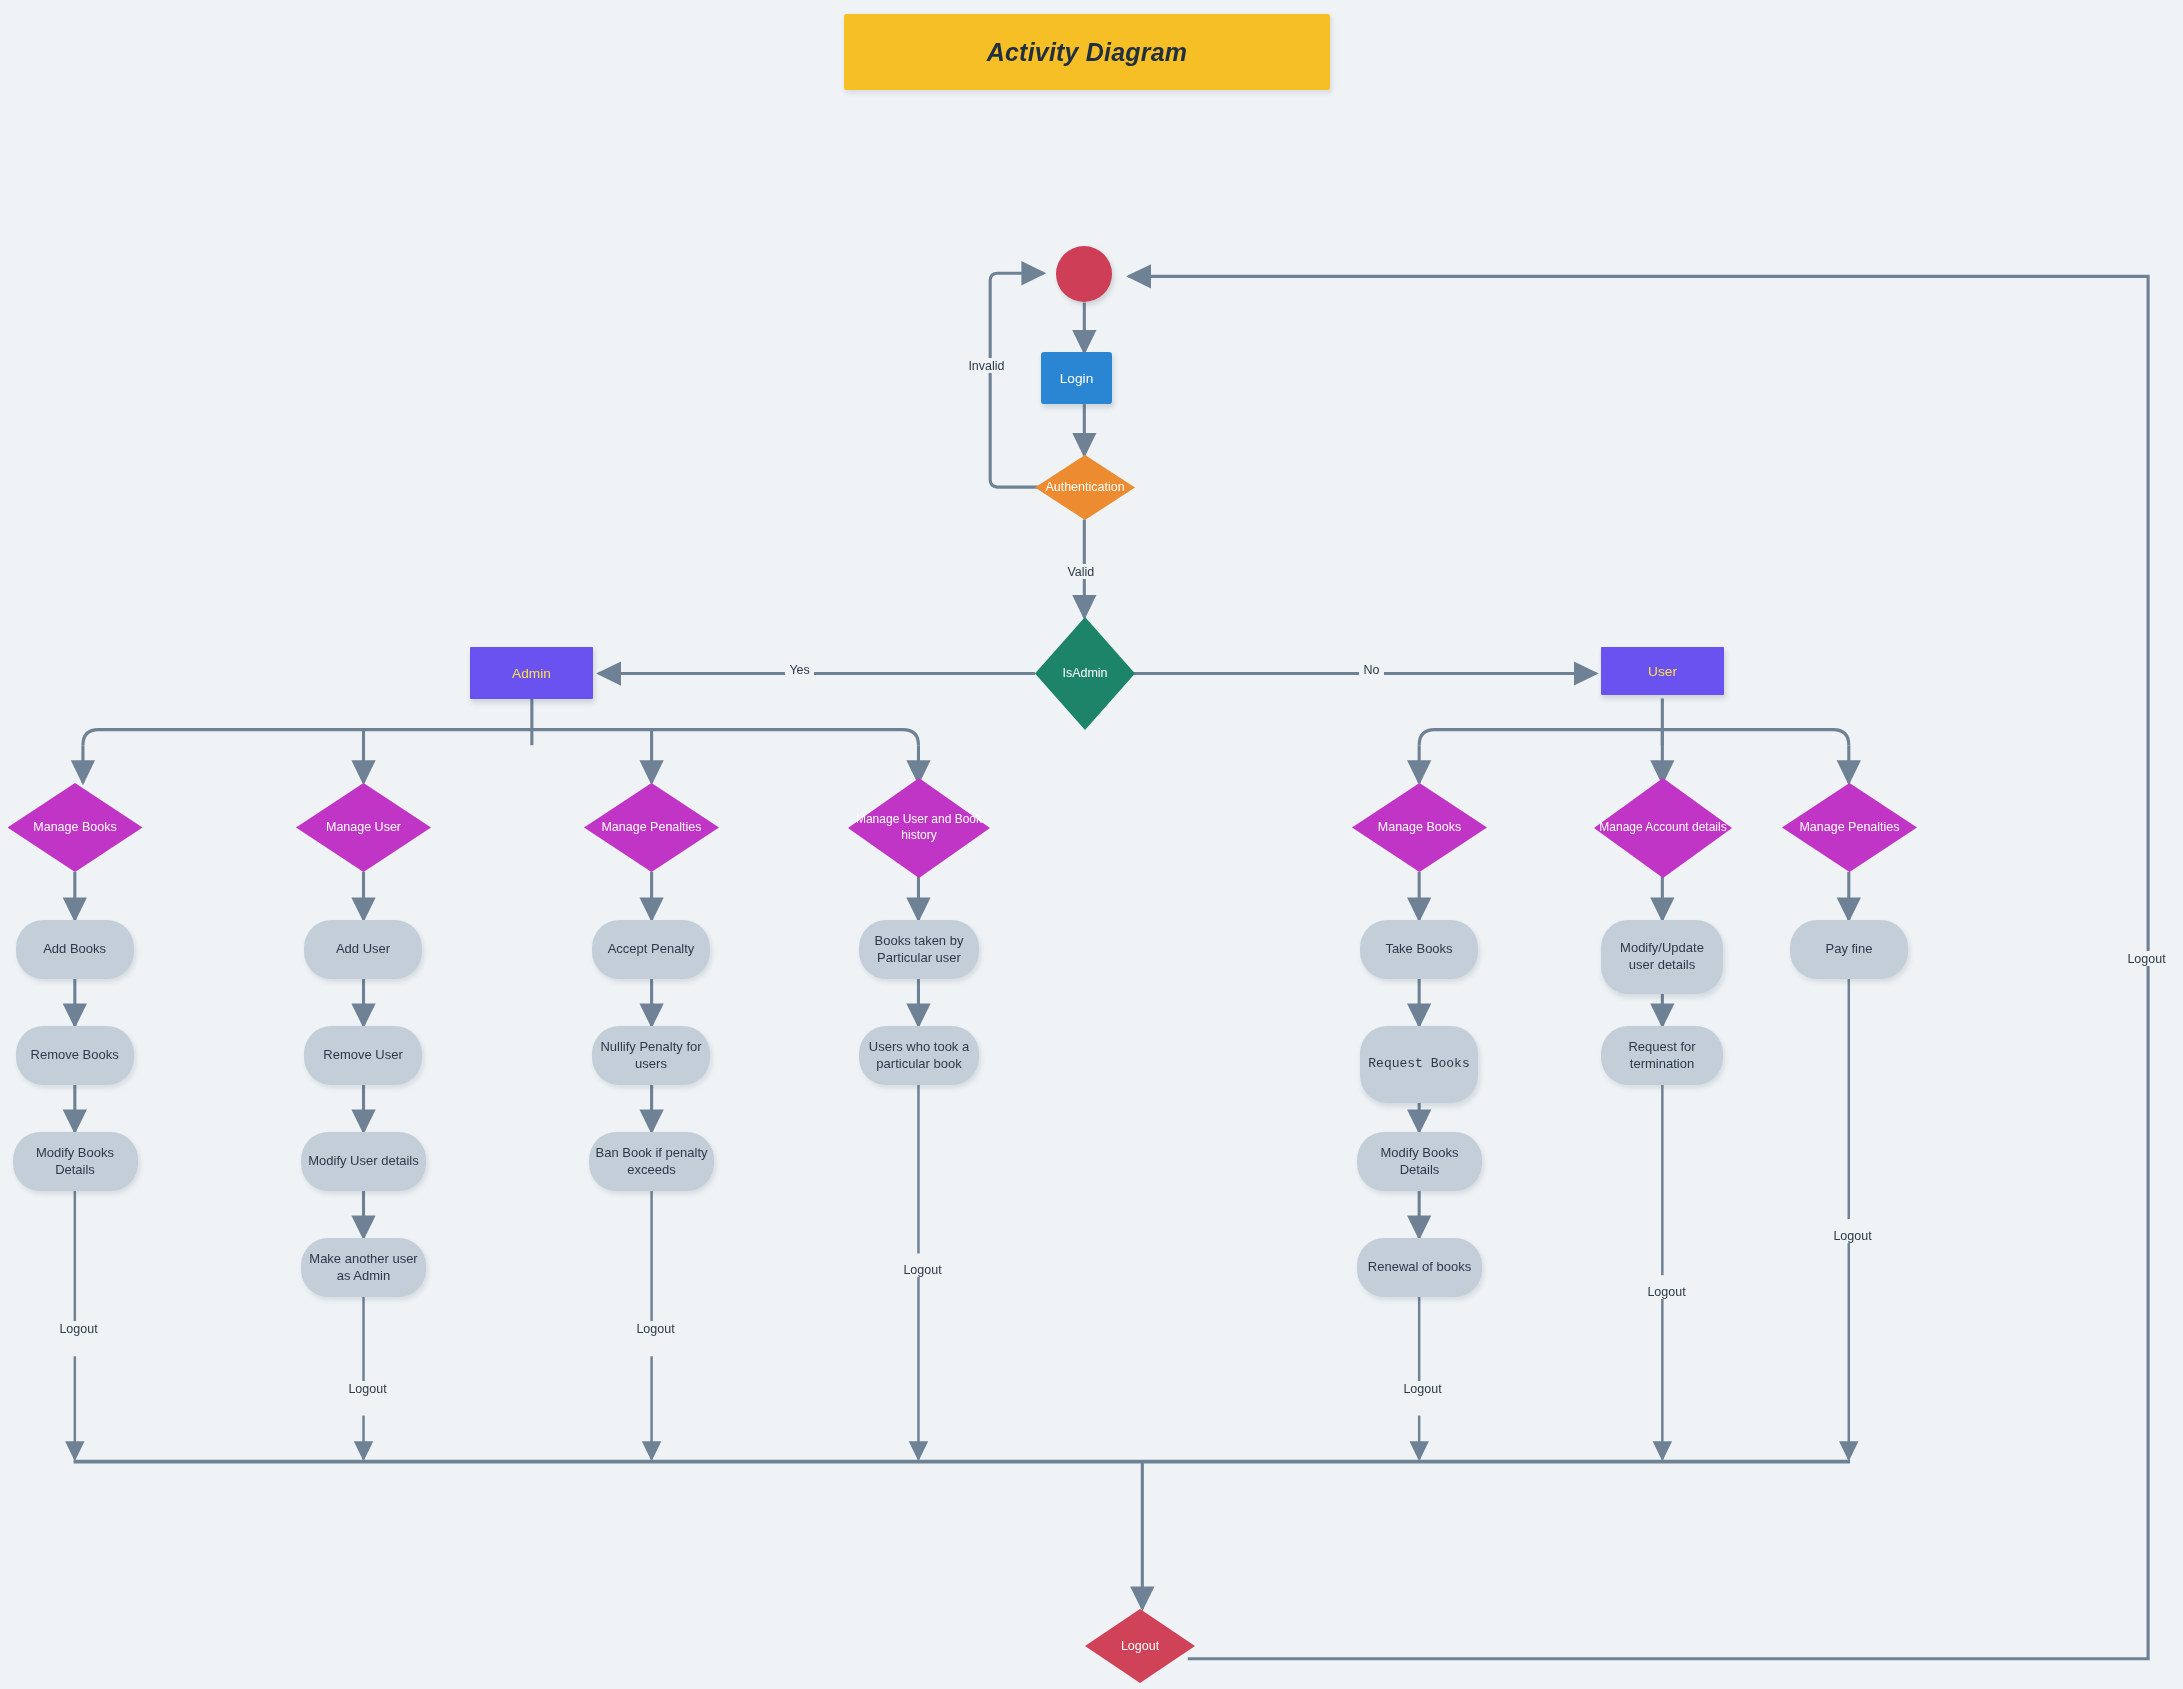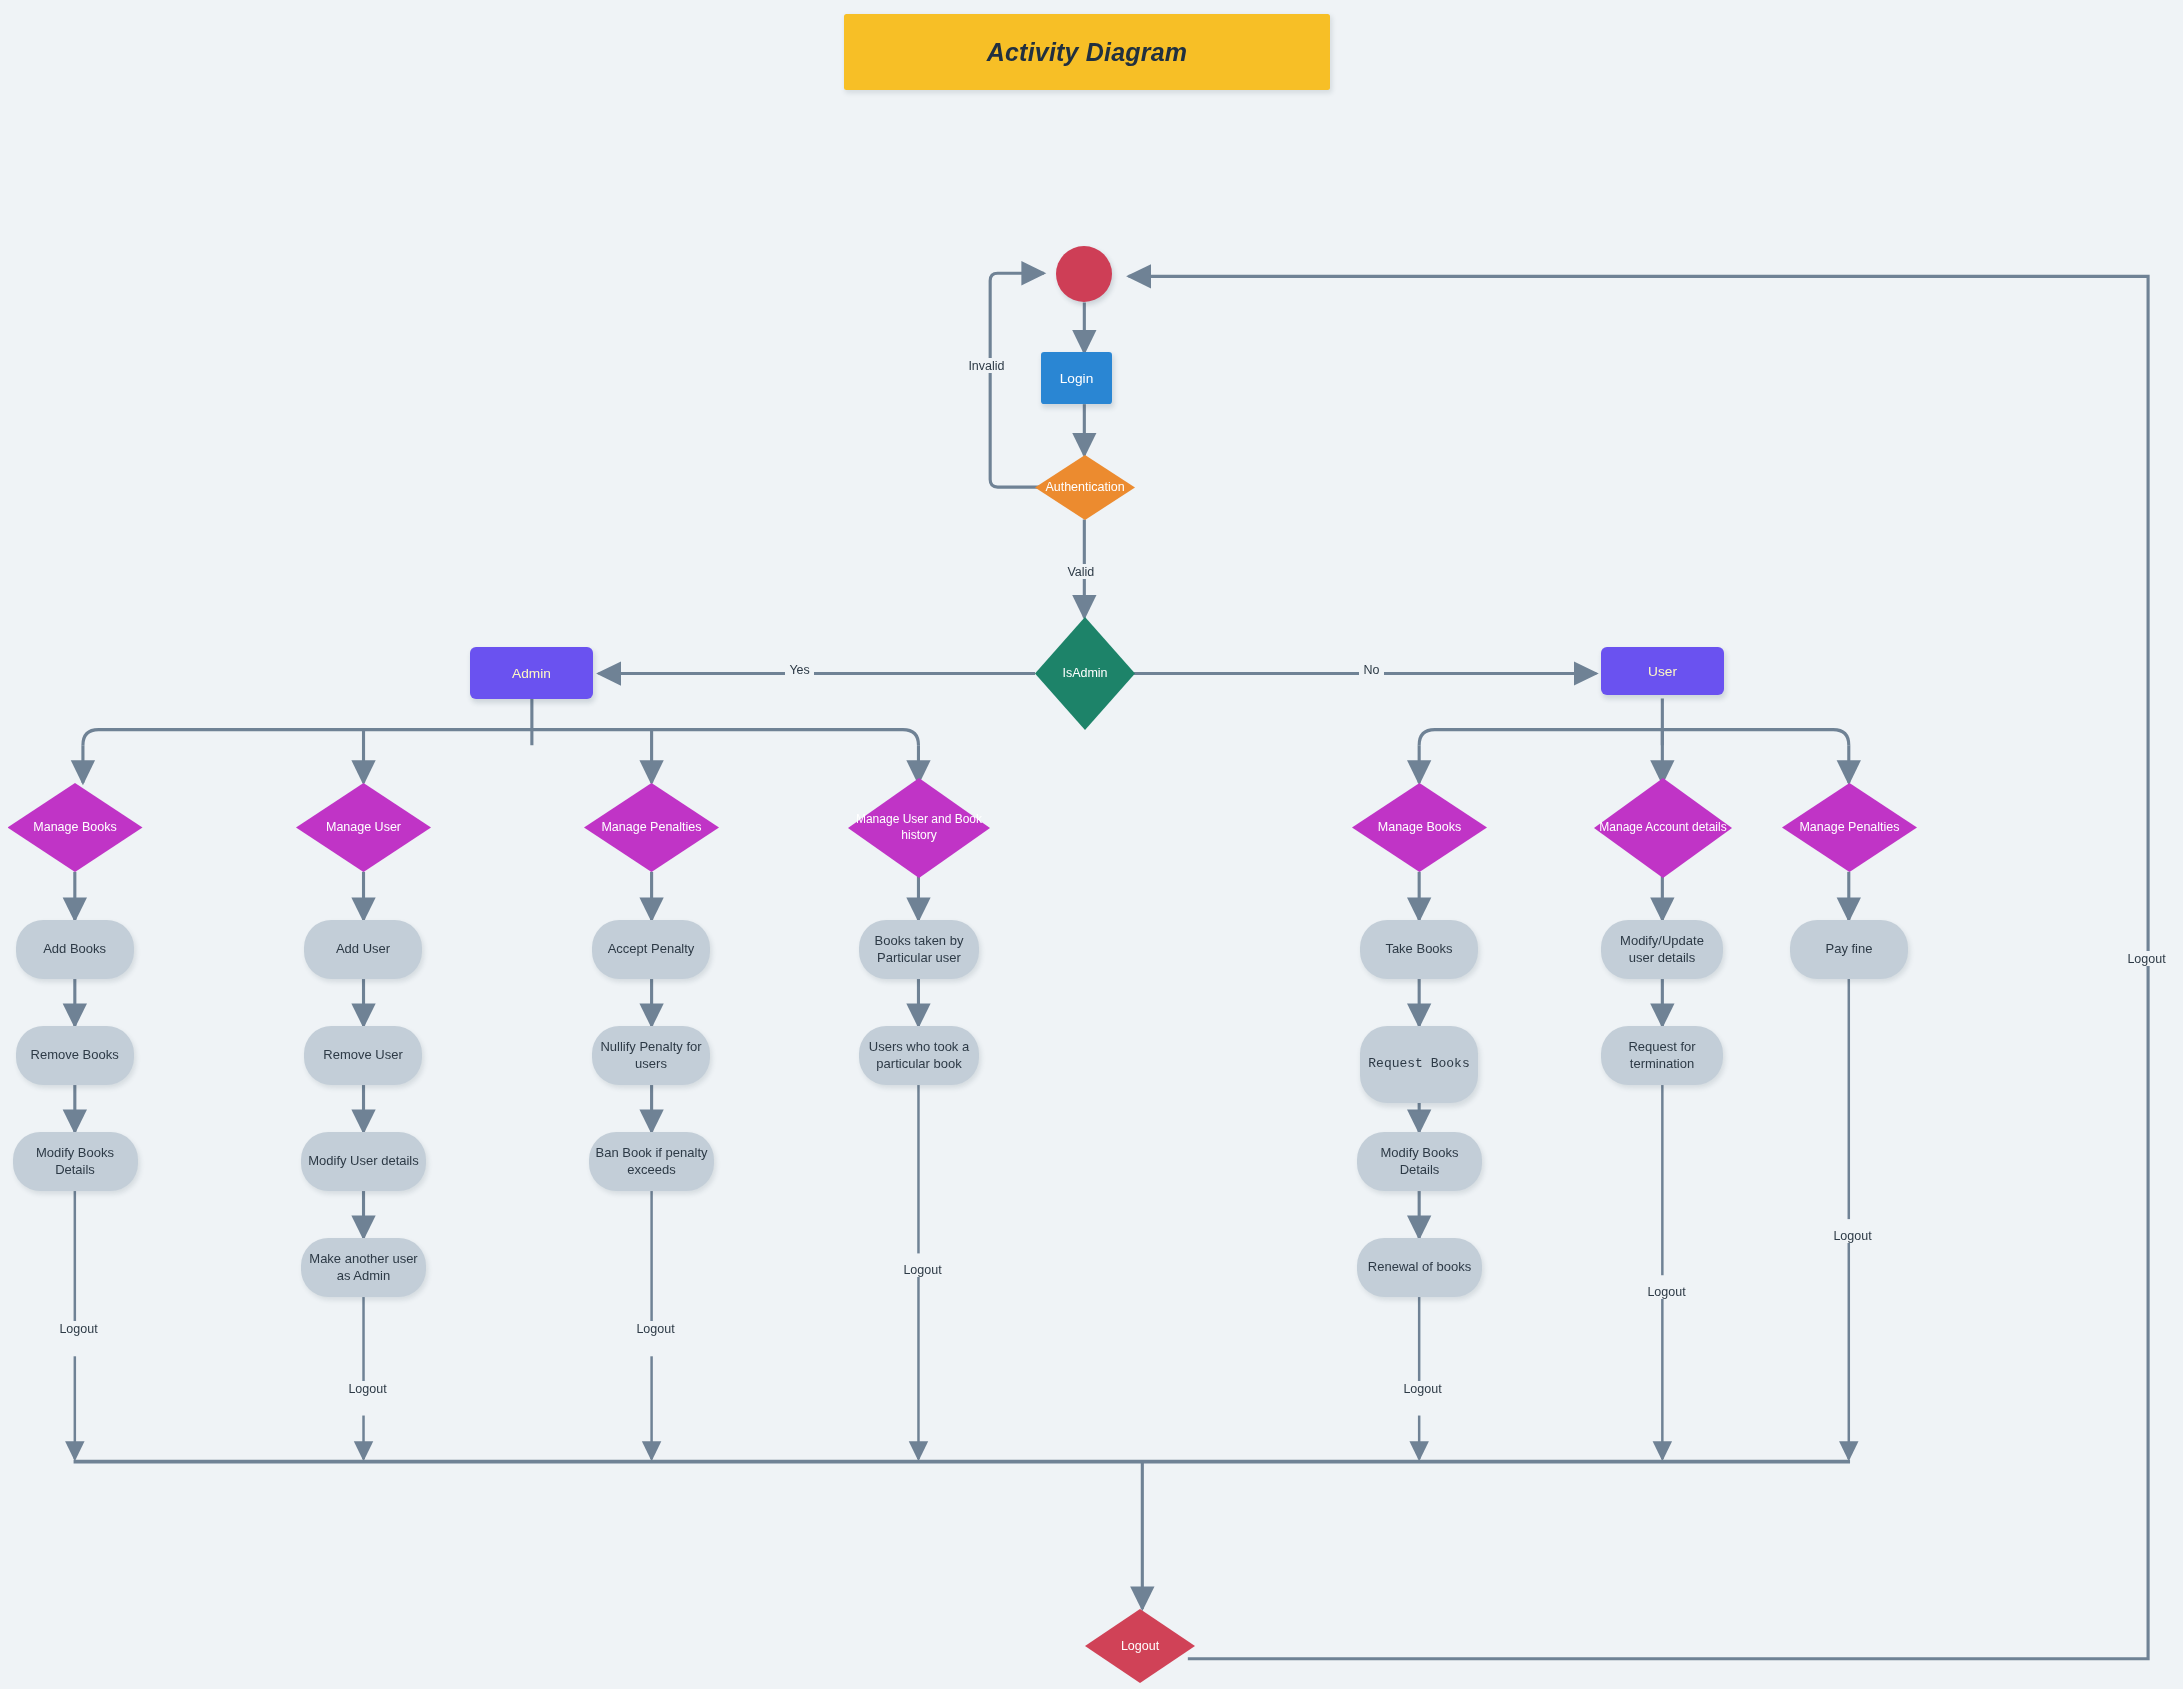--- a/index.html
+++ b/index.html
@@ -24,21 +24,21 @@
   }
   .start-circle{
     background:#ce3e56; border-radius:50%;
     box-shadow:1.9px 3.1px 5.6px rgba(40,60,80,.18);
   }
   .rect-blue{
     background:#2a86d3; color:#fff; font-size:13.7px; border-radius:3.1px;
     box-shadow:1.9px 3.1px 5.6px rgba(40,60,80,.16);
   }
   .rect-purple{
-    background:#6a52f0; color:#fef9c3; font-size:13.7px; border-radius:6px;
+    background:#6a52f0; color:#fde047; font-size:13.7px; border-radius:1px;
     box-shadow:1.9px 3.1px 5.6px rgba(40,60,80,.16);
   }
   .pill{
     background:#c3ced8; color:#2d3a46; font-size:13px;
     border-radius:27.4px; line-height:1.28;
     box-shadow:1.9px 3.1px 5.6px rgba(40,60,80,.13);
     padding:0 5px;
   }
   .diamond{ position:absolute; }
   .diamond .dshape{
@@ -218,21 +218,21 @@
   <div class="node pill" style="left:1360px; top:920px; width:118px; height:59px;">Take Books</div>
   <div class="node pill" style="left:1360px; top:1026px; width:118px; height:77px;font-family:Liberation Mono, monospace;">Request Books</div>
   <div class="node pill" style="left:1357px; top:1132px; width:125px; height:59px;">Modify Books Details</div>
   <div class="node pill" style="left:1357px; top:1238px; width:125px; height:59px;">Renewal of books</div>
   <div class="edge-label" style="left:1399px; top:1381px;">Logout</div>
 
   <div class="diamond d-magenta" style="left:1594px; top:778px; width:138px; height:100px;">
     <div class="dshape"></div>
     <div class="dlabel" style="font-size:12px;">Manage Account details</div>
   </div>
-  <div class="node pill" style="left:1601px; top:920px; width:122px; height:59px;">Modify/Update user details</div>
+  <div class="node pill" style="left:1601px; top:920px; width:122px; height:74px;">Modify/Update user details</div>
   <div class="node pill" style="left:1601px; top:1026px; width:122px; height:59px;">Request for termination</div>
   <div class="edge-label" style="left:1643px; top:1284px;">Logout</div>
 
   <div class="diamond d-magenta" style="left:1782px; top:783px; width:135px; height:89px;">
     <div class="dshape"></div>
     <div class="dlabel">Manage Penalties</div>
   </div>
   <div class="node pill" style="left:1790px; top:920px; width:118px; height:59px;">Pay fine</div>
   <div class="edge-label" style="left:1829px; top:1228px;">Logout</div>
 

